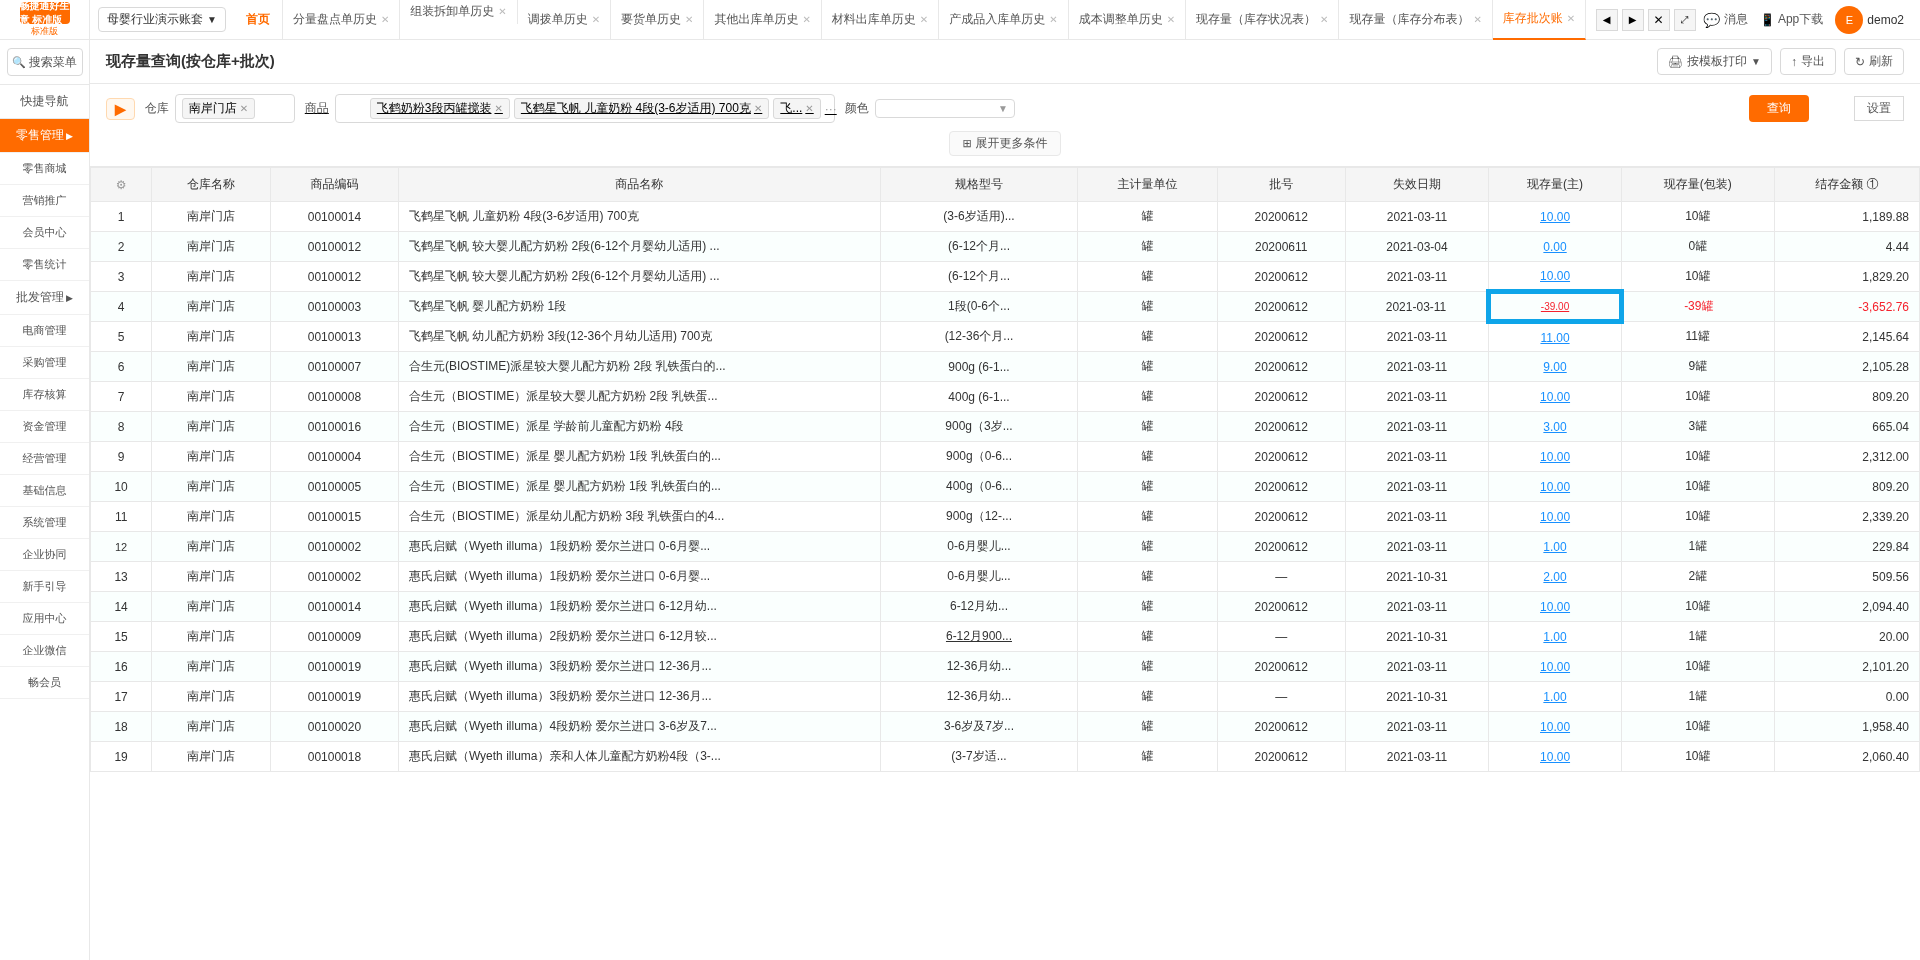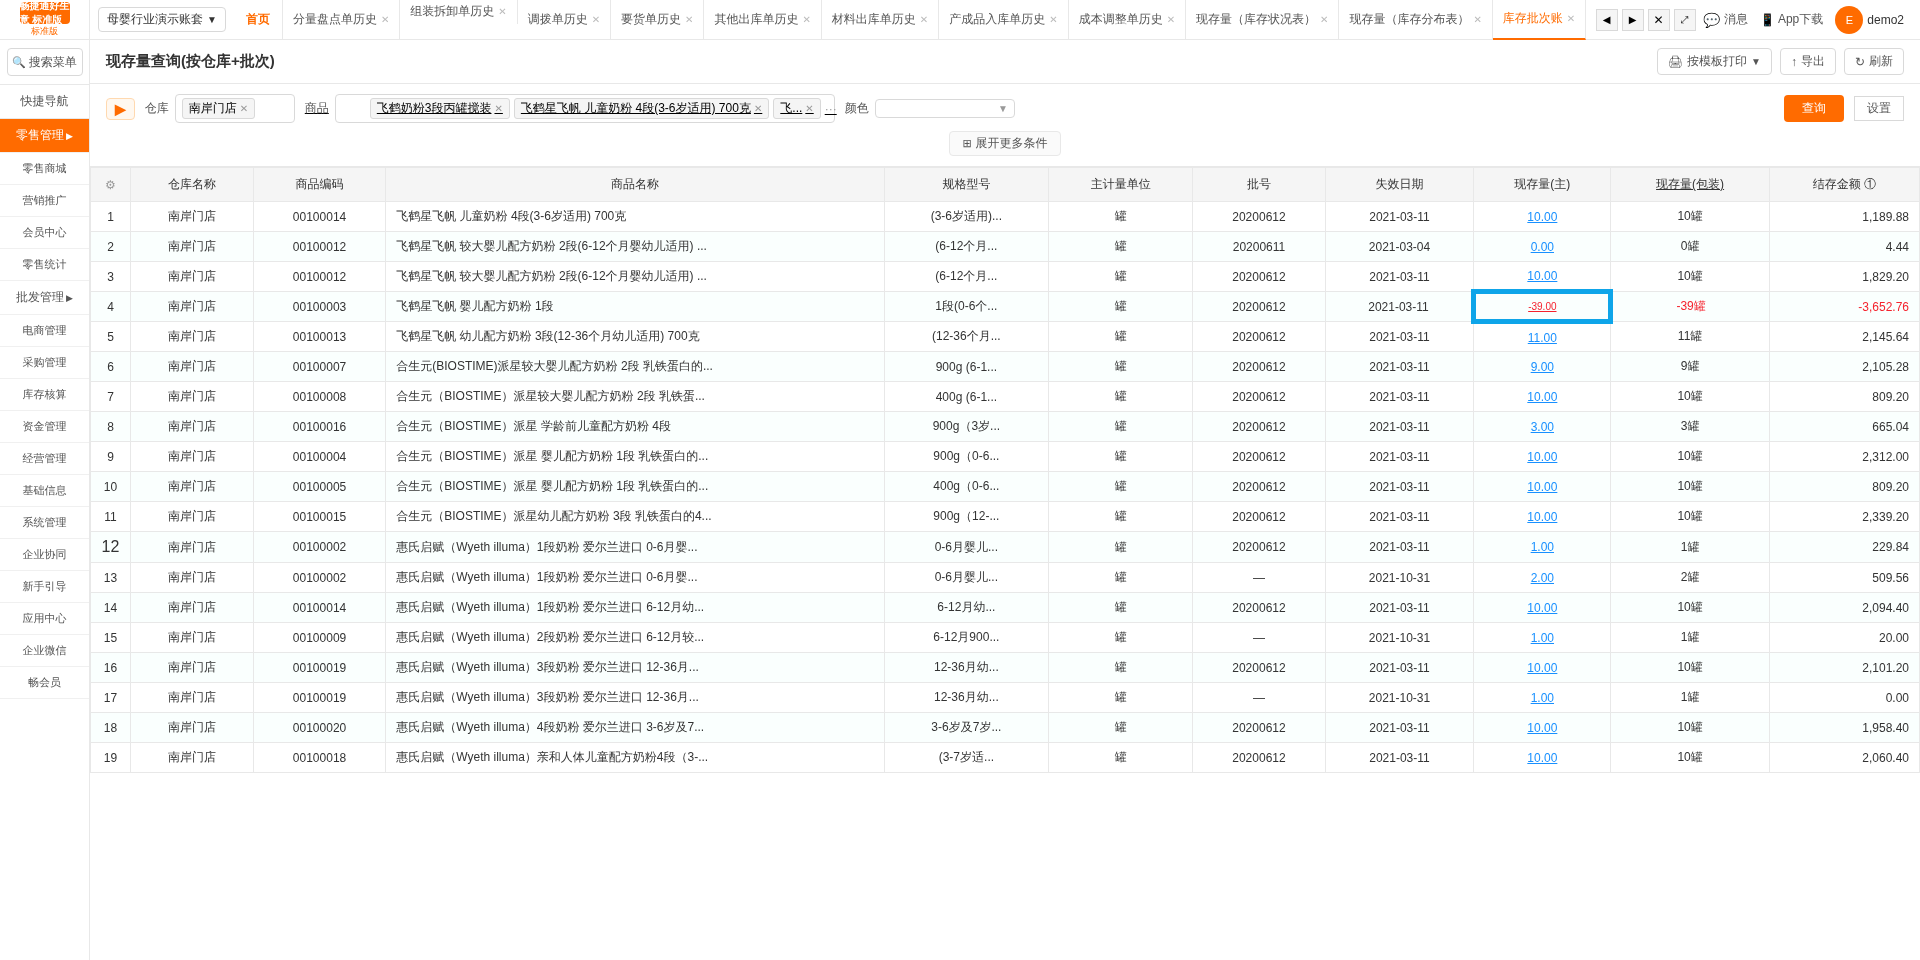--- a/index.html
+++ b/index.html
@@ -161,21 +161,21 @@
             <div style="display:flex; align-items:center; gap:4px; border:1px solid #d9d9d9; border-radius:4px; padding:3px 6px; min-width:140px; cursor:pointer;">
               <span style="margin-left:auto; color:#999; font-size:10px;">▼</span>
             </div>
           </div>
 
           <div style="flex:1;"></div>
 
           <div style="background:#ff6b00; color:white; border:none; border-radius:4px; padding:5px 18px; cursor:pointer; font-size:13px; white-space:nowrap;">
             <span>查询</span>
           </div>
-          <div style="background:#fff; color:#555; border:1px solid #d9d9d9; border-radius:0; padding:3px 12px; cursor:pointer; font-size:12px; white-space:nowrap;">
+          <div style="background:#fff; color:#555; border:1px solid #d9d9d9; border-radius:0; padding:3px 12px; cursor:pointer; font-size:12px; white-space:nowrap;margin-left:35px;">
             <span>设置</span>
           </div>
         </div>
 
         <div style="display:flex; justify-content:center; margin-top:8px;">
           <div style="display:flex; align-items:center; gap:4px; color:#555; cursor:pointer; font-size:12px; border:1px solid #e8e8e8; border-radius:4px; padding:3px 12px; background:#fafafa;">
             <span style="font-size:11px;">⊞</span>
             <span>展开更多条件</span>
           </div>
         </div>
@@ -189,21 +189,21 @@
                 <span style="cursor:pointer;">⚙</span>
               </th>
               <th style="padding:8px 10px; border:1px solid #e8e8e8; color:#333; font-size:12px; font-weight:normal; white-space:nowrap; position:sticky; top:0; background:#f5f5f5; z-index:10;">仓库名称</th>
               <th style="padding:8px 10px; border:1px solid #e8e8e8; color:#333; font-size:12px; font-weight:normal; white-space:nowrap; position:sticky; top:0; background:#f5f5f5; z-index:10;">商品编码</th>
               <th style="padding:8px 10px; border:1px solid #e8e8e8; color:#333; font-size:12px; font-weight:normal; white-space:nowrap; position:sticky; top:0; background:#f5f5f5; z-index:10;">商品名称</th>
               <th style="padding:8px 10px; border:1px solid #e8e8e8; color:#333; font-size:12px; font-weight:normal; white-space:nowrap; position:sticky; top:0; background:#f5f5f5; z-index:10;">规格型号</th>
               <th style="padding:8px 10px; border:1px solid #e8e8e8; color:#333; font-size:12px; font-weight:normal; white-space:nowrap; position:sticky; top:0; background:#f5f5f5; z-index:10;">主计量单位</th>
               <th style="padding:8px 10px; border:1px solid #e8e8e8; color:#333; font-size:12px; font-weight:normal; white-space:nowrap; position:sticky; top:0; background:#f5f5f5; z-index:10;">批号</th>
               <th style="padding:8px 10px; border:1px solid #e8e8e8; color:#333; font-size:12px; font-weight:normal; white-space:nowrap; position:sticky; top:0; background:#f5f5f5; z-index:10;">失效日期</th>
               <th style="padding:8px 10px; border:1px solid #e8e8e8; color:#333; font-size:12px; font-weight:normal; white-space:nowrap; position:sticky; top:0; background:#f5f5f5; z-index:10;">现存量(主)</th>
-              <th style="padding:8px 10px; border:1px solid #e8e8e8; color:#333; font-size:12px; font-weight:normal; white-space:nowrap; position:sticky; top:0; background:#f5f5f5; z-index:10;text-decoration:underline;">现存量(包装)</th>
+              <th style="padding:8px 10px; border:1px solid #e8e8e8; color:#333; font-size:12px; font-weight:normal; white-space:nowrap; position:sticky; top:0; background:#f5f5f5; z-index:10;">现存量(包装)</th>
               <th style="padding:8px 10px; border:1px solid #e8e8e8; color:#333; font-size:12px; font-weight:normal; white-space:nowrap; position:sticky; top:0; background:#f5f5f5; z-index:10;">结存金额 ①</th>
             </tr>
           </thead>
           <tbody id="table-body">
           <tr>
     <td style="padding:6px 10px; border:1px solid #e8e8e8; color:#333; text-align:center; font-size:12px; white-space:nowrap;">1</td>
     <td style="padding:6px 10px; border:1px solid #e8e8e8; color:#333; text-align:center; font-size:12px; white-space:nowrap;">南岸门店</td>
     <td style="padding:6px 10px; border:1px solid #e8e8e8; color:#333; text-align:center; font-size:12px; white-space:nowrap;">00100014</td>
     <td style="padding:6px 10px; border:1px solid #e8e8e8; color:#333; text-align:left; font-size:12px; max-width:280px; overflow:hidden; text-overflow:ellipsis; white-space:nowrap;">飞鹤星飞帆 儿童奶粉 4段(3-6岁适用) 700克</td>
     <td style="padding:6px 10px; border:1px solid #e8e8e8; color:#333; text-align:center; font-size:12px; white-space:nowrap;">(3-6岁适用)...</td>
@@ -338,21 +338,21 @@
     <td style="padding:6px 10px; border:1px solid #e8e8e8; color:#333; text-align:left; font-size:12px; max-width:280px; overflow:hidden; text-overflow:ellipsis; white-space:nowrap;">合生元（BIOSTIME）派星幼儿配方奶粉 3段 乳铁蛋白的4...</td>
     <td style="padding:6px 10px; border:1px solid #e8e8e8; color:#333; text-align:center; font-size:12px; white-space:nowrap;">900g（12-...</td>
     <td style="padding:6px 10px; border:1px solid #e8e8e8; color:#333; text-align:center; font-size:12px; white-space:nowrap;">罐</td>
     <td style="padding:6px 10px; border:1px solid #e8e8e8; color:#333; text-align:center; font-size:12px; white-space:nowrap;">20200612</td>
     <td style="padding:6px 10px; border:1px solid #e8e8e8; color:#333; text-align:center; font-size:12px; white-space:nowrap;">2021-03-11</td>
     <td style="padding:6px 10px; border:1px solid #e8e8e8; text-align:center; font-size:12px; white-space:nowrap; color:#1890ff; text-decoration:underline; cursor:pointer;">10.00</td>
     <td style="padding:6px 10px; border:1px solid #e8e8e8; text-align:center; font-size:12px; white-space:nowrap; color:#333;">10罐</td>
     <td style="padding:6px 10px; border:1px solid #e8e8e8; text-align:right; font-size:12px; white-space:nowrap; color:#333;">2,339.20</td>
   </tr>
               <tr style="background: rgb(250, 255, 254);">
-    <td style="padding:6px 10px; border:1px solid #e8e8e8; color:#333; text-align:center; font-size:16px; white-space:nowrap;">12</td>
+    <td style="padding:6px 24px; border:1px solid #e8e8e8; color:#333; text-align:center; font-size:11px; white-space:nowrap;">12</td>
     <td style="padding:6px 10px; border:1px solid #e8e8e8; color:#333; text-align:center; font-size:12px; white-space:nowrap;">南岸门店</td>
     <td style="padding:6px 10px; border:1px solid #e8e8e8; color:#333; text-align:center; font-size:12px; white-space:nowrap;">00100002</td>
     <td style="padding:6px 10px; border:1px solid #e8e8e8; color:#333; text-align:left; font-size:12px; max-width:280px; overflow:hidden; text-overflow:ellipsis; white-space:nowrap;">惠氏启赋（Wyeth illuma）1段奶粉 爱尔兰进口 0-6月婴...</td>
     <td style="padding:6px 10px; border:1px solid #e8e8e8; color:#333; text-align:center; font-size:12px; white-space:nowrap;">0-6月婴儿...</td>
     <td style="padding:6px 10px; border:1px solid #e8e8e8; color:#333; text-align:center; font-size:12px; white-space:nowrap;">罐</td>
     <td style="padding:6px 10px; border:1px solid #e8e8e8; color:#333; text-align:center; font-size:12px; white-space:nowrap;">20200612</td>
     <td style="padding:6px 10px; border:1px solid #e8e8e8; color:#333; text-align:center; font-size:12px; white-space:nowrap;">2021-03-11</td>
     <td style="padding:6px 10px; border:1px solid #e8e8e8; text-align:center; font-size:12px; white-space:nowrap; color:#1890ff; text-decoration:underline; cursor:pointer;">1.00</td>
     <td style="padding:6px 10px; border:1px solid #e8e8e8; text-align:center; font-size:12px; white-space:nowrap; color:#333;">1罐</td>
     <td style="padding:6px 10px; border:1px solid #e8e8e8; text-align:right; font-size:12px; white-space:nowrap; color:#333;">229.84</td>
@@ -381,21 +381,21 @@
     <td style="padding:6px 10px; border:1px solid #e8e8e8; color:#333; text-align:center; font-size:12px; white-space:nowrap;">2021-03-11</td>
     <td style="padding:6px 10px; border:1px solid #e8e8e8; text-align:center; font-size:12px; white-space:nowrap; color:#1890ff; text-decoration:underline; cursor:pointer;">10.00</td>
     <td style="padding:6px 10px; border:1px solid #e8e8e8; text-align:center; font-size:12px; white-space:nowrap; color:#333;">10罐</td>
     <td style="padding:6px 10px; border:1px solid #e8e8e8; text-align:right; font-size:12px; white-space:nowrap; color:#333;">2,094.40</td>
   </tr>
               <tr>
     <td style="padding:6px 10px; border:1px solid #e8e8e8; color:#333; text-align:center; font-size:12px; white-space:nowrap;">15</td>
     <td style="padding:6px 10px; border:1px solid #e8e8e8; color:#333; text-align:center; font-size:12px; white-space:nowrap;">南岸门店</td>
     <td style="padding:6px 10px; border:1px solid #e8e8e8; color:#333; text-align:center; font-size:12px; white-space:nowrap;">00100009</td>
     <td style="padding:6px 10px; border:1px solid #e8e8e8; color:#333; text-align:left; font-size:12px; max-width:280px; overflow:hidden; text-overflow:ellipsis; white-space:nowrap;">惠氏启赋（Wyeth illuma）2段奶粉 爱尔兰进口 6-12月较...</td>
-    <td style="padding:6px 10px; border:1px solid #e8e8e8; color:#333; text-align:center; font-size:12px; white-space:nowrap;">6-12月900...</td>
+    <td style="padding:6px 24px; border:1px solid #e8e8e8; color:#333; text-align:center; font-size:12px; white-space:nowrap;text-decoration:underline;">6-12月900...</td>
     <td style="padding:6px 10px; border:1px solid #e8e8e8; color:#333; text-align:center; font-size:12px; white-space:nowrap;">罐</td>
     <td style="padding:6px 10px; border:1px solid #e8e8e8; color:#333; text-align:center; font-size:12px; white-space:nowrap;">—</td>
     <td style="padding:6px 10px; border:1px solid #e8e8e8; color:#333; text-align:center; font-size:12px; white-space:nowrap;">2021-10-31</td>
     <td style="padding:6px 10px; border:1px solid #e8e8e8; text-align:center; font-size:12px; white-space:nowrap; color:#1890ff; text-decoration:underline; cursor:pointer;">1.00</td>
     <td style="padding:6px 10px; border:1px solid #e8e8e8; text-align:center; font-size:12px; white-space:nowrap; color:#333;">1罐</td>
     <td style="padding:6px 10px; border:1px solid #e8e8e8; text-align:right; font-size:12px; white-space:nowrap; color:#333;">20.00</td>
   </tr>
               <tr style="background: rgb(250, 255, 254);">
     <td style="padding:6px 10px; border:1px solid #e8e8e8; color:#333; text-align:center; font-size:12px; white-space:nowrap;">16</td>
     <td style="padding:6px 10px; border:1px solid #e8e8e8; color:#333; text-align:center; font-size:12px; white-space:nowrap;">南岸门店</td>

